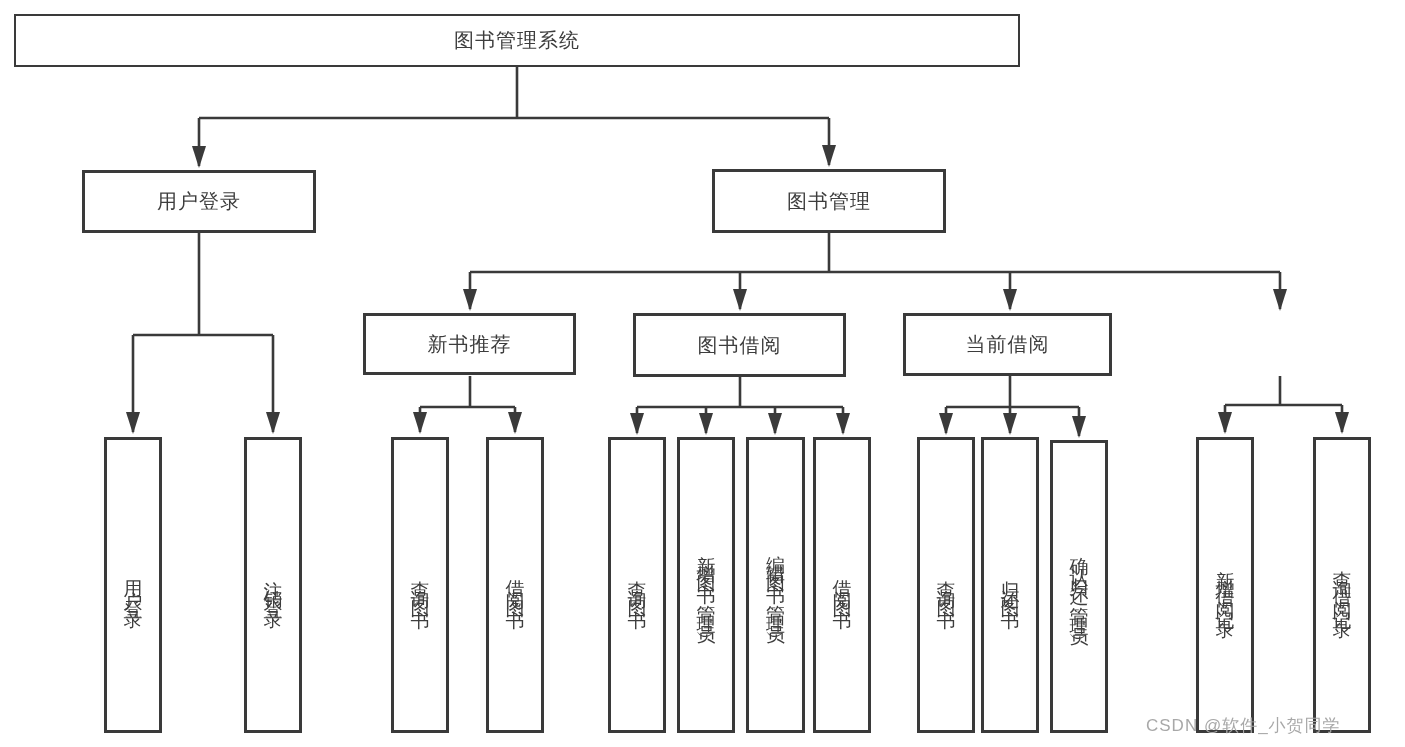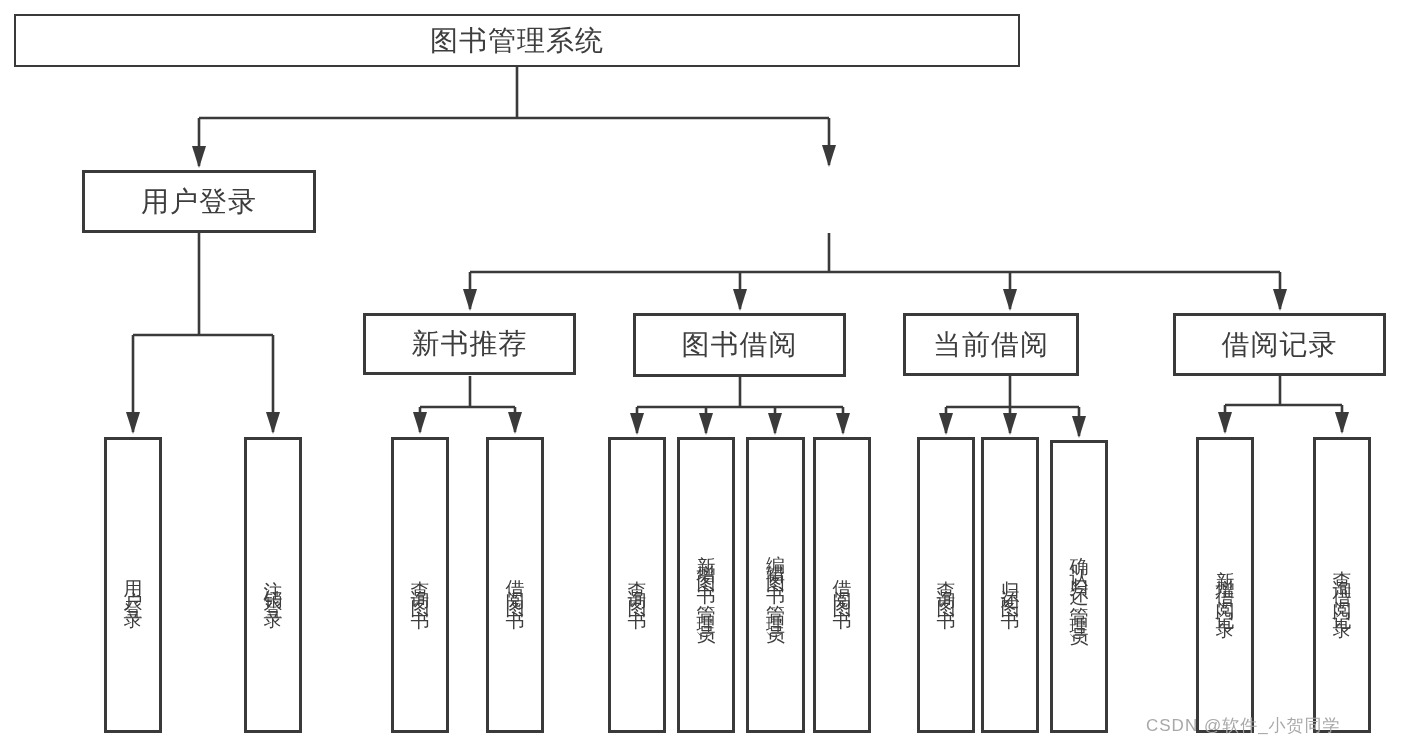--- a/index.html
+++ b/index.html
@@ -1,21 +1,21 @@
 <!DOCTYPE html>
 <html><head>
 <meta charset="utf-8">
 <style>
   html,body{margin:0;padding:0;background:#ffffff;}
   body{font-family:"Liberation Sans","DejaVu Sans",sans-serif;}
   #stage{position:relative;width:1405px;height:747px;background:#ffffff;overflow:hidden;}
   #wires{position:absolute;left:0;top:0;width:1405px;height:747px;pointer-events:none;}
   .hbox{position:absolute;box-sizing:border-box;background:#ffffff;border:3px solid #3a3a3a;
         display:flex;align-items:center;justify-content:center;z-index:2;}
-  .hlbl{font-size:28px;color:#3d3d3d;letter-spacing:1px;white-space:nowrap;}
+  .hlbl{font-size:20px;color:#3d3d3d;letter-spacing:1px;white-space:nowrap;}
   .vbox{position:absolute;box-sizing:border-box;background:#ffffff;border:3px solid #3a3a3a;
         top:437px;width:58px;height:296px;display:flex;align-items:center;justify-content:center;z-index:2;}
   .vlbl{writing-mode:vertical-rl;text-orientation:mixed;font-size:19px;color:#3d3d3d;
         letter-spacing:10px;line-height:1.05;white-space:nowrap;}
   .watermark{position:absolute;left:1146px;top:714px;font-size:17px;color:#a8a8a8;
              letter-spacing:1px;z-index:3;white-space:nowrap;}
 </style>
 </head>
 <body>
 
@@ -59,32 +59,32 @@
     </g>
   </svg>
 
   <div class="hbox" style="left:14px;top:14px;width:1006px;height:53px;border-width:2.5px">
     <span class="hlbl">图书管理系统</span>
   </div>
 
   <div class="hbox" style="left:82px;top:170px;width:234px;height:63px">
     <span class="hlbl">用户登录</span>
   </div>
+  <div class="hbox" style="left:712px;top:169px;width:234px;height:64px">
+    <span class="hlbl">图书管理</span>
+  </div>
 
   <div class="hbox" style="left:363px;top:313px;width:213px;height:62px">
     <span class="hlbl">新书推荐</span>
   </div>
   <div class="hbox" style="left:633px;top:313px;width:213px;height:64px">
     <span class="hlbl">图书借阅</span>
   </div>
-  <div class="hbox" style="left:903px;top:313px;width:176px;height:63px">
+  <div class="hbox" style="left:903px;top:313px;width:209px;height:63px">
     <span class="hlbl">当前借阅</span>
-  </div>
-  <div class="hbox" style="left:1173px;top:313px;width:213px;height:63px">
-    <span class="hlbl">借阅记录</span>
   </div>
 
   <div class="vbox" style="left:104px">
     <span class="vlbl">用户登录</span>
   </div>
   <div class="vbox" style="left:244px">
     <span class="vlbl">注销登录</span>
   </div>
 
   <div class="vbox" style="left:391px">

